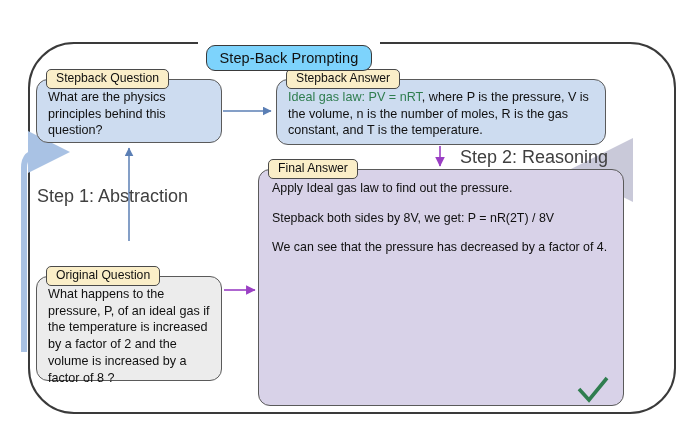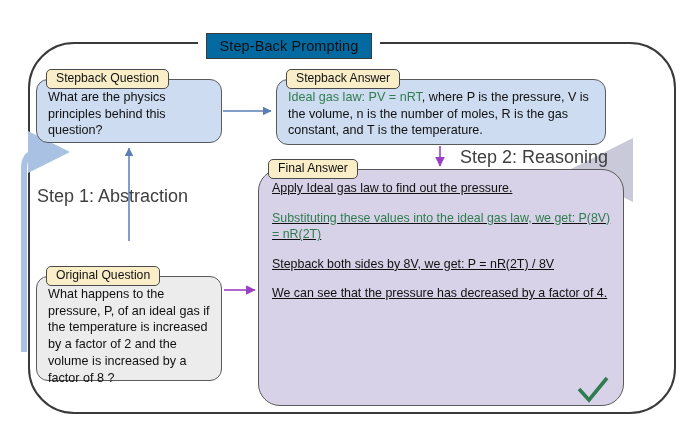--- a/index.html
+++ b/index.html
@@ -38,26 +38,26 @@
     left: 198px;
     top: 34px;
     width: 182px;
     height: 20px;
     background: #ffffff;
   }
 
   .title-box {
     position: absolute;
     left: 206px;
-    top: 33px;
+    top: 45px;
     width: 166px;
     height: 26px;
-    background: #0369a1;
+    background: #7dd3fc;
     border: 1.5px solid #3a3a3a;
-    border-radius: 0;
+    border-radius: 9px;
     box-sizing: border-box;
     display: flex;
     align-items: center;
     justify-content: center;
     font-size: 14.5px;
     color: #111111;
     letter-spacing: 0.1px;
     z-index: 6;
   }
 
@@ -103,27 +103,25 @@
     background: #cddcf0;
   }
   #original-question {
     left: 36px;  top: 245px; width: 186px; height: 105px;
     background: #ececec;
     margin-top: 31px;
   }
   #final-answer {
     left: 258px; top: 169px; width: 366px; height: 237px;
     background: #d8d2e8;
-    border-radius: 22px;
   }
   #final-answer .body {
     padding: 10px 12px 8px 13px;
     font-size: 12.4px;
     line-height: 1.34;
-    text-decoration: underline;
   }
   #final-answer p {
     margin: 0 0 13px 0;
   }
   #final-answer p:last-of-type { margin-bottom: 16px; }
 
   .green-text { color: #2f7d4f; }
 
   
   .step-caption {
@@ -206,21 +204,20 @@
 
   <div class="node" id="original-question">
     <div class="tab">Original Question</div>
     <div class="body">What happens to the pressure, P, of an ideal gas if the temperature is increased by a factor of 2 and the volume is increased by a factor of 8 ?</div>
   </div>
 
   <div class="node" id="final-answer">
     <div class="tab">Final Answer</div>
     <div class="body">
       <p>Apply Ideal gas law to find out the pressure.</p>
-      <p class="green-text">Substituting these values into the ideal gas law, we get: P(8V) = nR(2T)</p>
       <p>Stepback both sides by 8V, we get: P = nR(2T) / 8V</p>
       <p>We can see that the pressure has decreased by a factor of 4.</p>
     </div>
   </div>
 
   <svg class="checkmark" viewBox="0 0 34 28">
     <path d="M3 13 L13 24 L31 2" fill="none" stroke="#2f7d4f" stroke-width="3.6" stroke-linecap="butt" stroke-linejoin="miter"></path>
   </svg>
 
   <div class="step-caption" id="step1-caption">Step 1: Abstraction</div>

